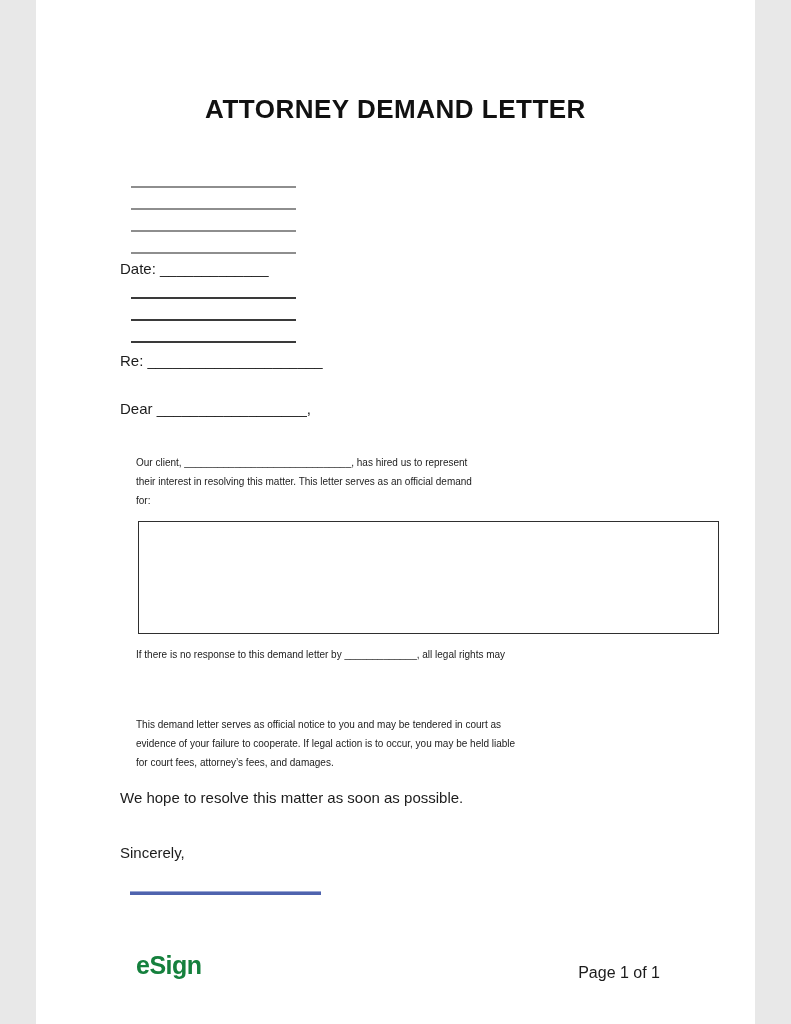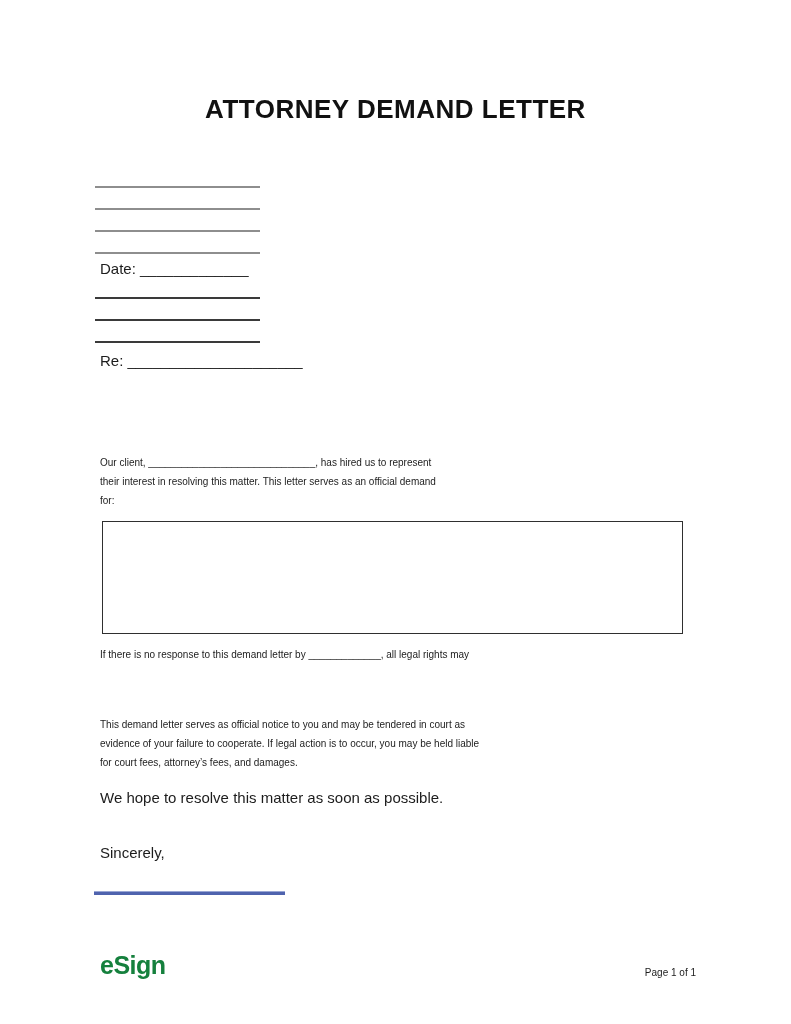--- a/index.html
+++ b/index.html
@@ -1,35 +1,35 @@
 <!DOCTYPE html>
 <html style="--accent-line: #4f63ae; --text: #1c1c1c; --blank-gray: #8e8e8e;"><head>
 <meta charset="utf-8">
 <style>
   html,body { margin:0; padding:0; background:#e8e8e8; }
   .page {
     position:relative;
-    width:791px; height:1024px;
+    width:719px; height:1024px;
     margin:0 auto;
     background:#ffffff;
     font-family:"Liberation Sans","DejaVu Sans",sans-serif;
     color:#1c1c1c;
     overflow:hidden;
   }
   .abs { position:absolute; }
   .title {
     top:94px; left:0; width:100%;
     text-align:center;
     font-size:26px; font-weight:bold;
     letter-spacing:0.5px;
     color:#111;
     margin:0;
   }
   .textline {
-    left:100px;
+    left:84px;
     font-size:15px; line-height:19px;
     white-space:nowrap;
   }
   .para { left:100px; }
   .pline {
     font-size:10px; line-height:19px; height:19px;
     white-space:nowrap;
   }
   .blank {
     left:95px; width:165px; height:0;
@@ -49,21 +49,21 @@
     border-top:1px solid #9aa7d4;
   }
   .brand {
     left:100px; top:951px;
     font-size:25px; font-weight:bold;
     letter-spacing:-0.5px;
     color:#15803d;
   }
   .page-label {
     right:95px; top:963px;
-    font-size:10px; line-height:19px;
+    font-size:16px; line-height:19px;
     color:#1c1c1c;
   }
 </style>
 </head>
 <body>
 
 <div class="page">
 
   <h1 class="title abs">ATTORNEY DEMAND LETTER</h1>
 
@@ -73,20 +73,21 @@
   <div class="blank abs" style="top:252px"></div>
 
   <div class="textline abs" style="top:259px">Date: _____________</div>
 
   <div class="blank dark abs" style="top:297px"></div>
   <div class="blank dark abs" style="top:319px"></div>
   <div class="blank dark abs" style="top:341px"></div>
 
   <div class="textline abs" style="top:351px">Re: _____________________</div>
 
+  <div class="textline abs" style="top:399px">Dear __________________,</div>
 
   <div class="para abs" style="top:453px">
     <div class="pline">Our client, ______________________________, has hired us to represent</div>
     <div class="pline">their interest in resolving this matter. This letter serves as an official demand</div>
     <div class="pline">for:</div>
   </div>
 
   <div class="demand-box abs"></div>
 
   <div class="para abs" style="top:645px">

